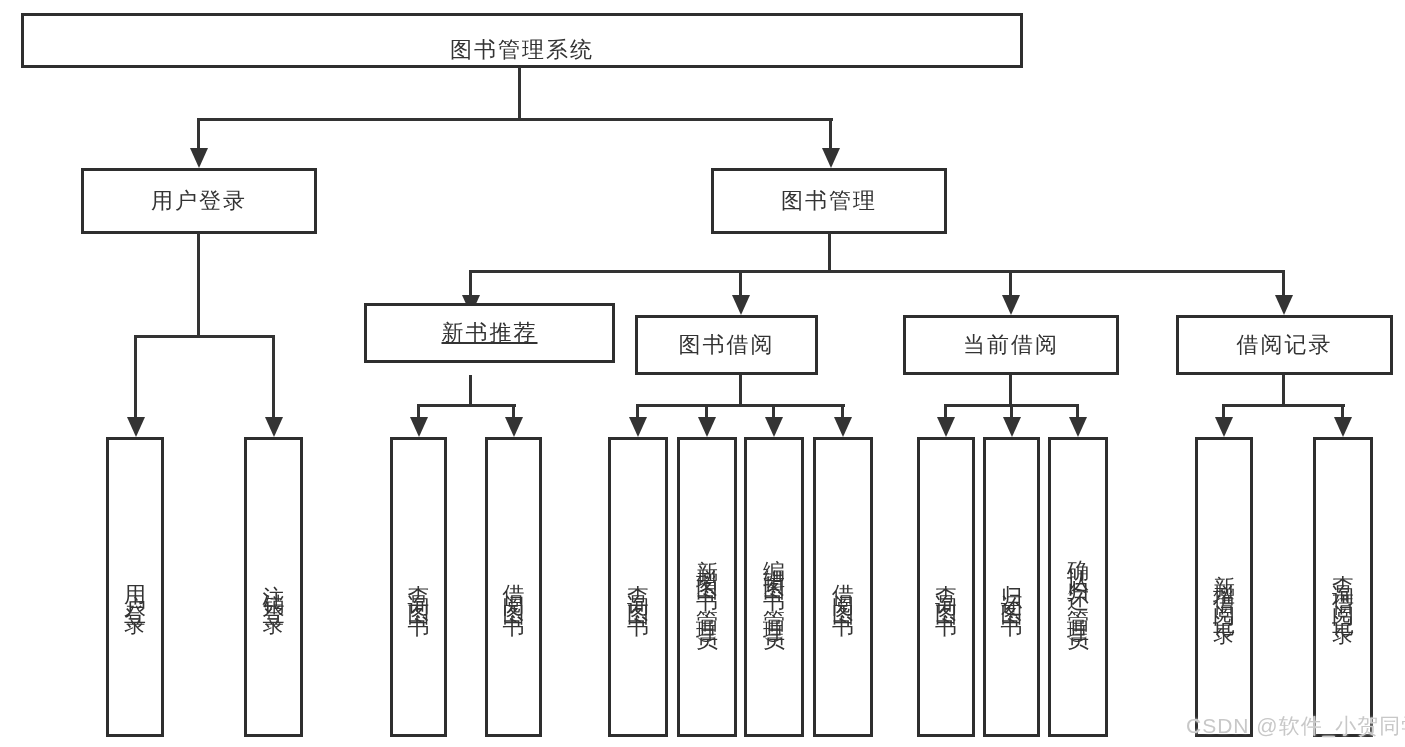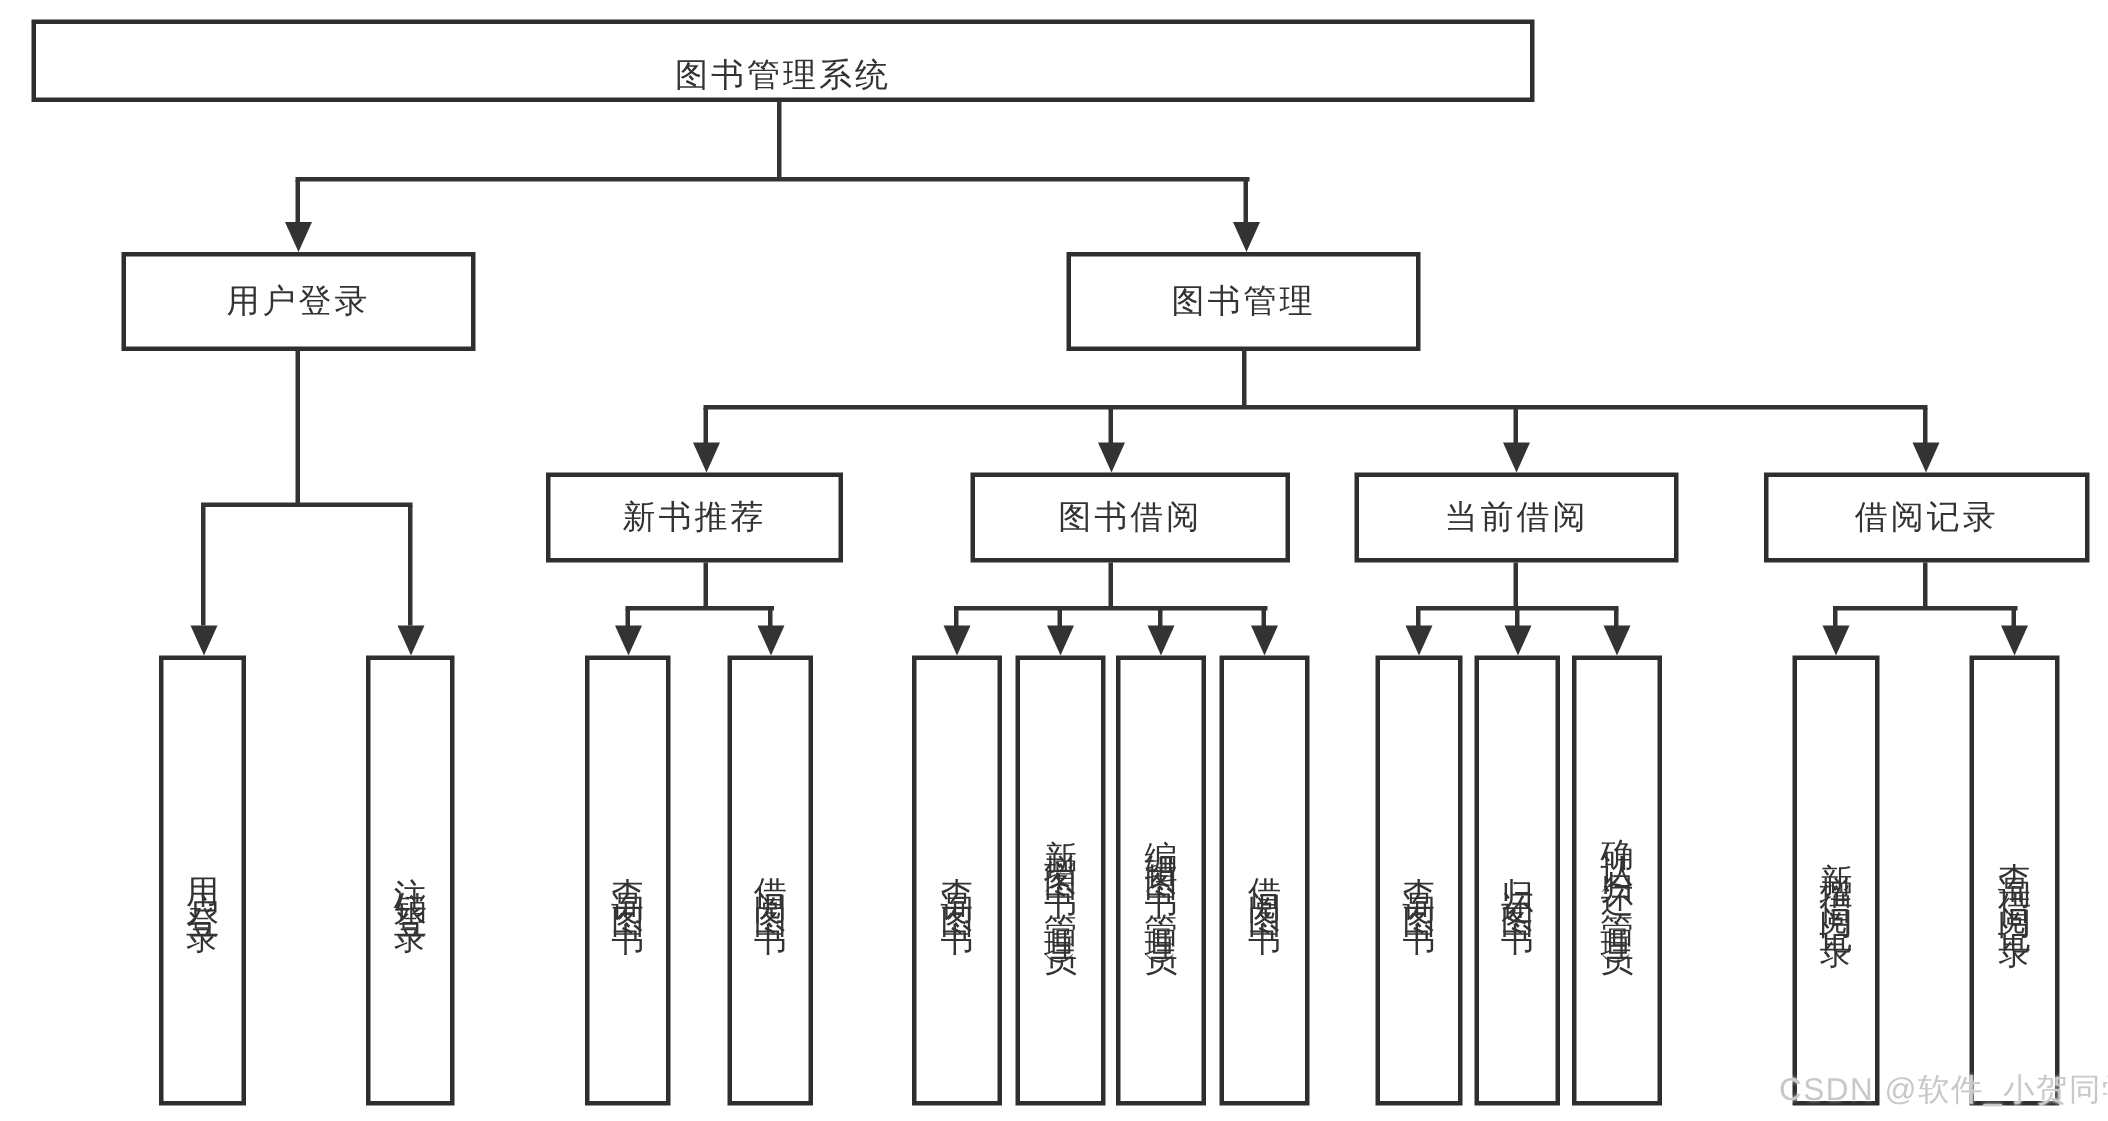--- a/index.html
+++ b/index.html
@@ -76,24 +76,24 @@
   <div class="hline" style="left:469px;top:270px;width:816px;"></div>
   <div class="vline" style="left:469px;top:272px;height:25px;"></div>
   <div class="arrow" style="left:462px;top:295px;"></div>
   <div class="vline" style="left:739px;top:272px;height:25px;"></div>
   <div class="arrow" style="left:732px;top:295px;"></div>
   <div class="vline" style="left:1009px;top:272px;height:25px;"></div>
   <div class="arrow" style="left:1002px;top:295px;"></div>
   <div class="vline" style="left:1282px;top:272px;height:25px;"></div>
   <div class="arrow" style="left:1275px;top:295px;"></div>
 
-  <div class="hbox" style="left:364px;top:315px;width:198px;height:60px;">
+  <div class="hbox" style="left:364px;top:303px;width:251px;height:60px;text-decoration:underline;">
     <span>新书推荐</span>
   </div>
-  <div class="hbox" style="left:635px;top:315px;width:213px;height:60px;margin-left:12px;">
+  <div class="hbox" style="left:635px;top:315px;width:183px;height:60px;">
     <span>图书借阅</span>
   </div>
   <div class="hbox" style="left:1176px;top:315px;width:217px;height:60px;">
     <span>借阅记录</span>
   </div>
   <div class="hbox" style="left:903px;top:315px;width:216px;height:60px;">
     <span>当前借阅</span>
   </div>
 
   <div class="vline" style="left:469px;top:375px;height:31px;"></div>

